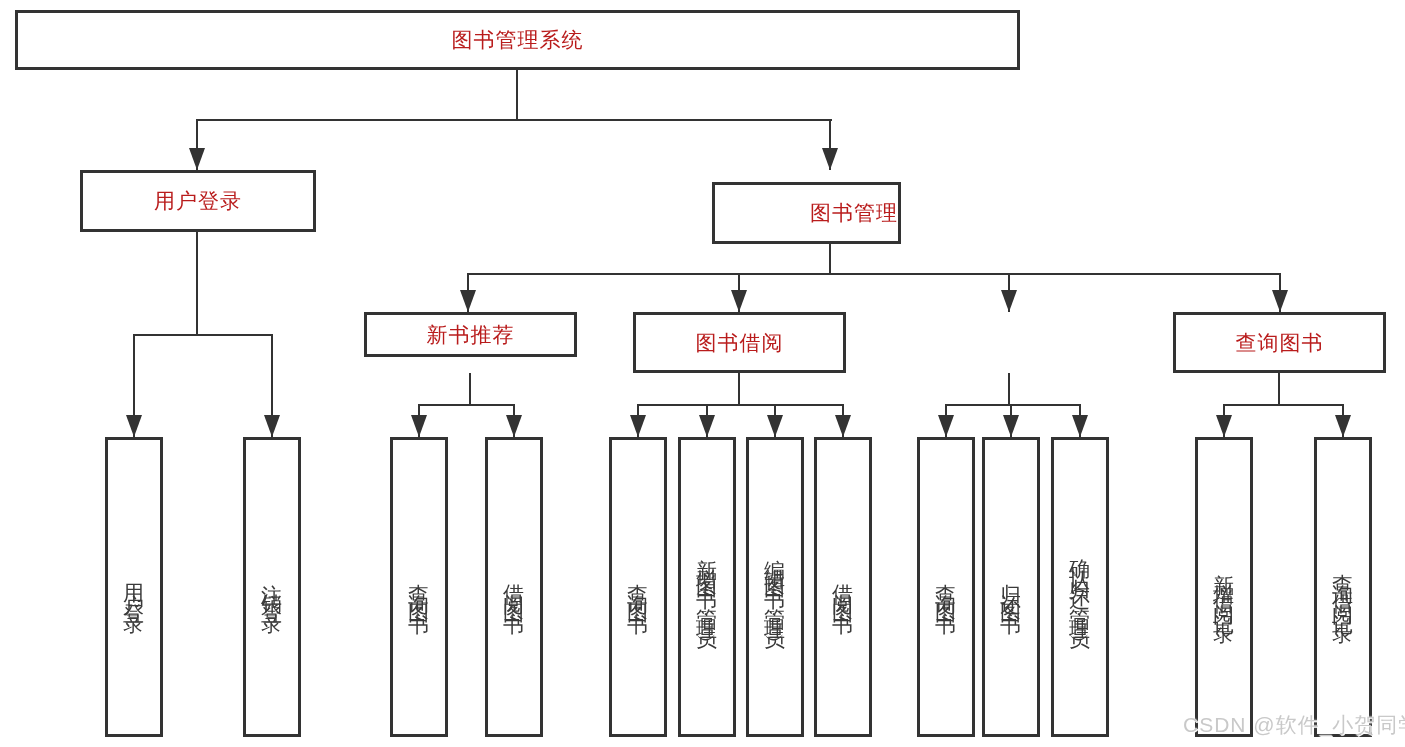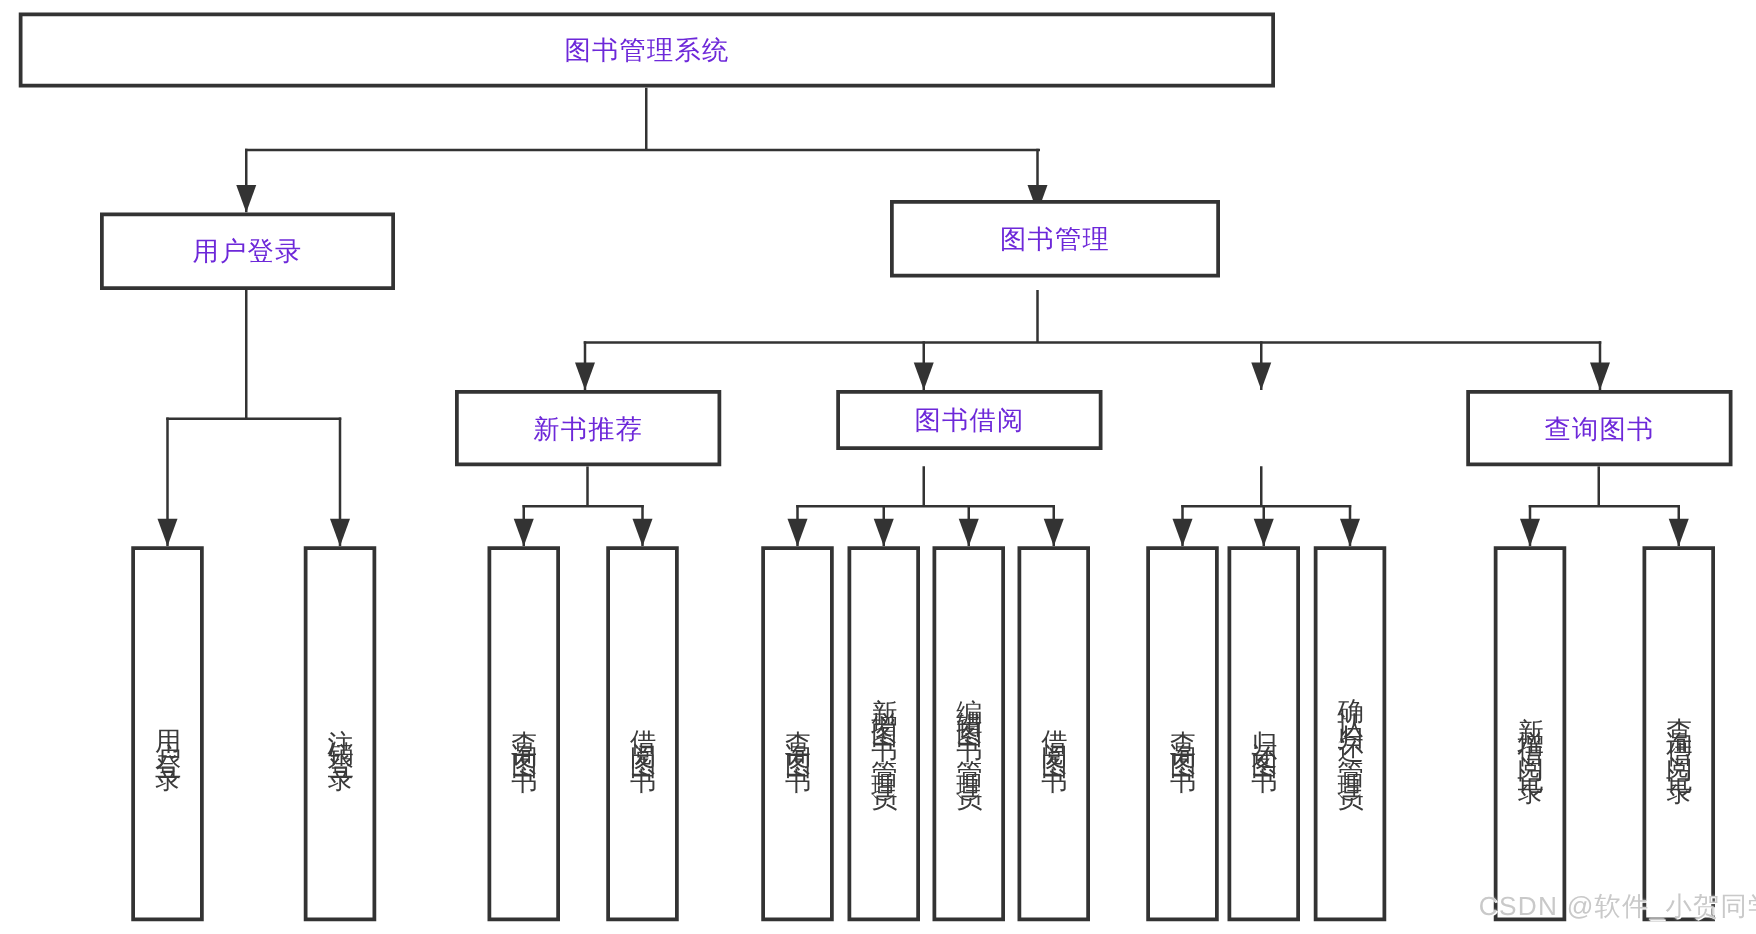--- a/index.html
+++ b/index.html
@@ -15,21 +15,21 @@
     position: absolute;
     box-sizing: border-box;
     border: 3px solid #333333;
     background: #ffffff;
     display: flex;
     align-items: center;
     justify-content: center;
   }
   .hlabel {
     font-size: 21px;
-    color: #6d28d9;
+    color: #b91c1c;
     letter-spacing: 1px;
     white-space: nowrap;
   }
   .vlabel {
     writing-mode: vertical-lr;
     text-orientation: mixed;
     font-size: 21px;
     color: #3a3a3a;
     letter-spacing: 10px;
     line-height: 1;
@@ -124,28 +124,28 @@
   <div class="arrow" style="left:1216px; top:415px;"></div>
   <div class="arrow" style="left:1335px; top:415px;"></div>
 
   <div class="box" style="left:15px; top:10px; width:1005px; height:60px;">
     <span class="hlabel">图书管理系统</span>
   </div>
 
   <div class="box" style="left:80px; top:170px; width:236px; height:62px;">
     <span class="hlabel">用户登录</span>
   </div>
-  <div class="box" style="left:712px; top:160px; width:264px; height:62px;">
+  <div class="box" style="left:712px; top:182px; width:189px; height:62px;justify-content:flex-end;">
     <span class="hlabel">图书管理</span>
   </div>
 
-  <div class="box" style="left:364px; top:312px; width:213px; height:61px;">
+  <div class="box" style="left:364px; top:312px; width:213px; height:45px;">
     <span class="hlabel">新书推荐</span>
   </div>
-  <div class="box" style="left:633px; top:312px; width:213px; height:48px;margin-left:36px;">
+  <div class="box" style="left:633px; top:312px; width:213px; height:61px;">
     <span class="hlabel">图书借阅</span>
   </div>
   <div class="box" style="left:1173px; top:312px; width:213px; height:61px;">
     <span class="hlabel">查询图书</span>
   </div>
 
   <div class="box" style="left:105px; top:437px; width:58px; height:300px;">
     <span class="vlabel">用户登录</span>
   </div>
   <div class="box" style="left:243px; top:437px; width:58px; height:300px;">

